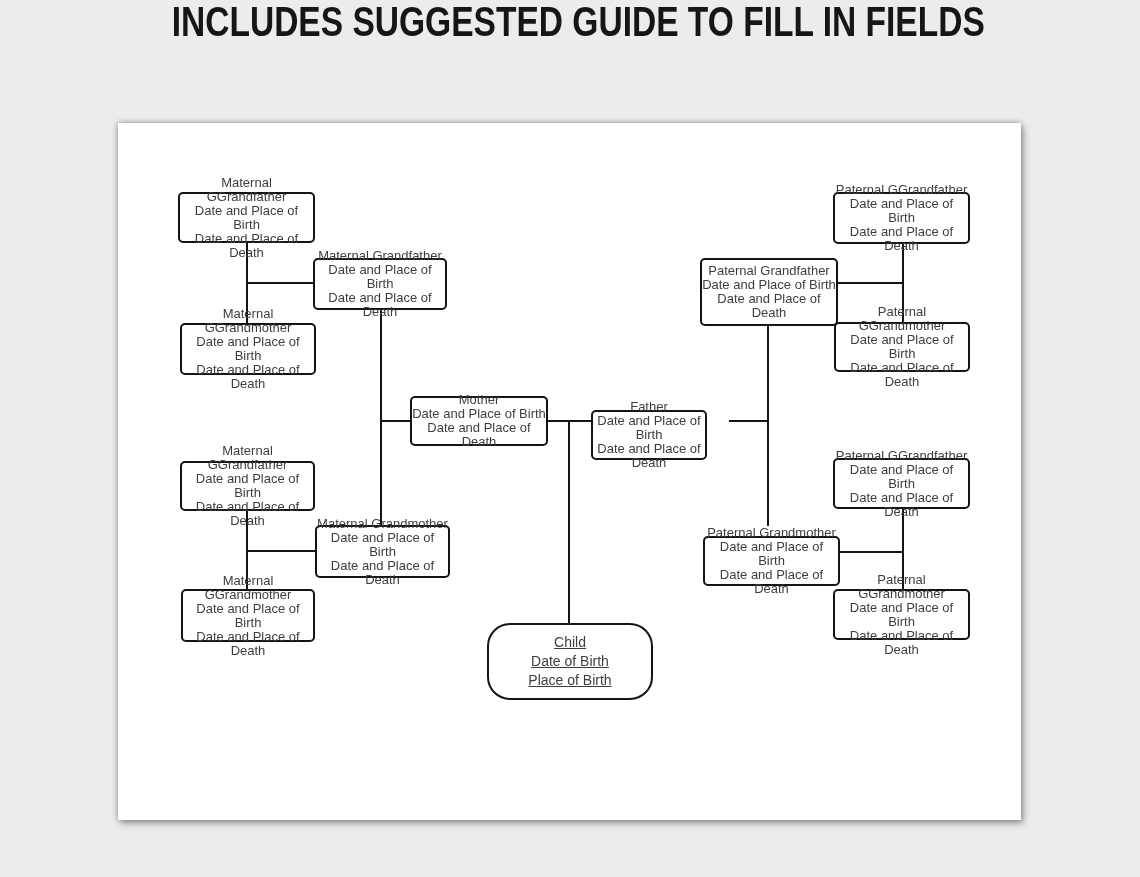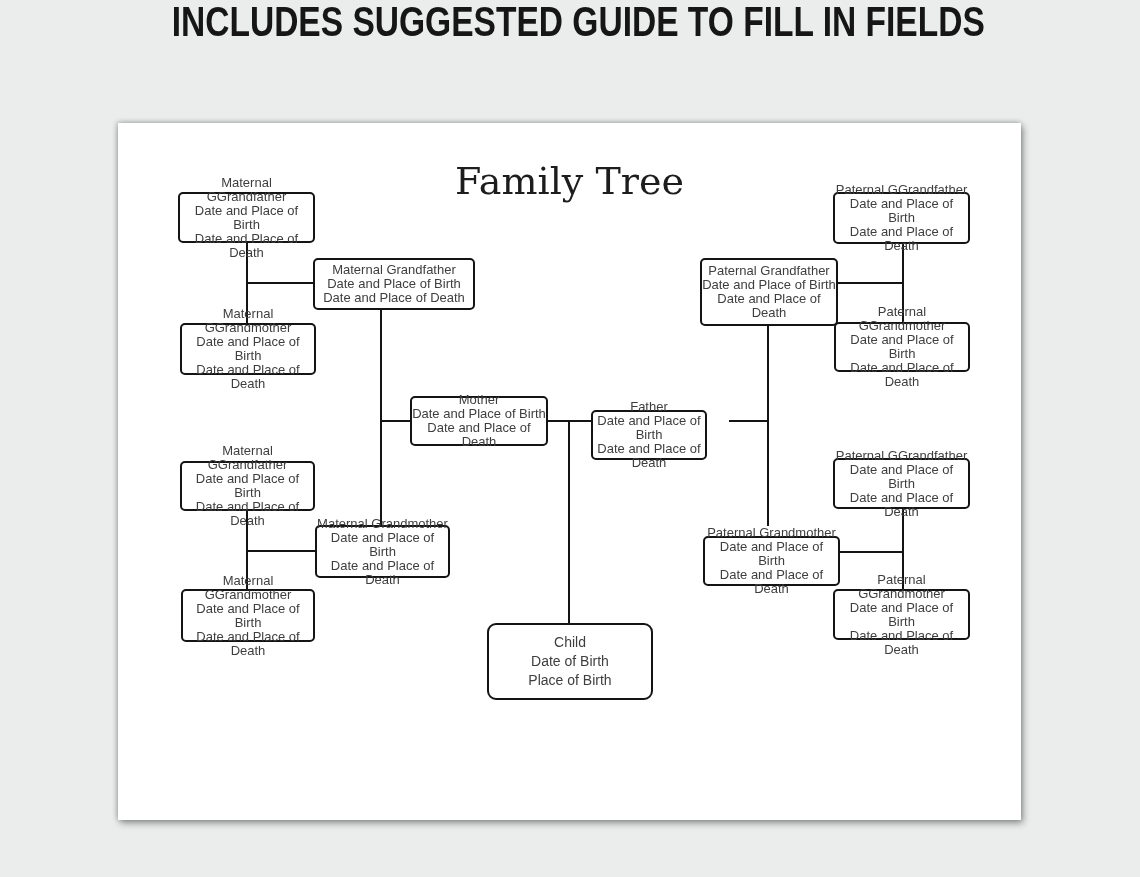--- a/index.html
+++ b/index.html
@@ -63,40 +63,40 @@
     align-items:center;
     justify-content:center;
     text-align:center;
     font-size:13px;
     line-height:14px;
     color:var(--box-text);
   }
   .node.child{
     font-size:14px;
     line-height:19px;
-    border-radius:9px;
+    border-radius:23px;
+    text-decoration:underline;
   }
   .vline,.hline{
     position:absolute;
     z-index:1;
     background:var(--line);
   }
   .vline{width:2px;}
   .hline{height:2px;}
 </style>
 </head>
 <body>
 
 <div class="banner">
   <span class="banner-text">INCLUDES SUGGESTED GUIDE TO FILL IN FIELDS</span>
 </div>
 
 <div class="page">
 
-  <div class="tree-title">Family Tree</div>
 
   <div class="vline" style="left:128px;top:119px;height:82px"></div>
   <div class="hline" style="left:128px;top:159px;width:69px"></div>
   <div class="vline" style="left:128px;top:387px;height:80px"></div>
   <div class="hline" style="left:128px;top:427px;width:69px"></div>
   <div class="vline" style="left:784px;top:120px;height:80px"></div>
   <div class="hline" style="left:719px;top:159px;width:67px"></div>
   <div class="vline" style="left:784px;top:385px;height:82px"></div>
   <div class="hline" style="left:719px;top:428px;width:67px"></div>
   <div class="vline" style="left:262px;top:186px;height:217px"></div>
@@ -105,21 +105,21 @@
   <div class="hline" style="left:611px;top:297px;width:40px"></div>
   <div class="hline" style="left:430px;top:297px;width:43px"></div>
   <div class="vline" style="left:450px;top:297px;height:204px"></div>
 
   <div class="node" style="left:60px;top:69px;width:137px;height:51px">
     <span>Maternal GGrandfather</span>
     <span>Date and Place of Birth</span>
     <span>Date and Place of Death</span>
   </div>
 
-  <div class="node" style="left:195px;top:135px;width:162px;height:52px">
+  <div class="node" style="left:195px;top:135px;width:134px;height:52px">
     <span>Maternal Grandfather</span>
     <span>Date and Place of Birth</span>
     <span>Date and Place of Death</span>
   </div>
 
   <div class="node" style="left:62px;top:200px;width:136px;height:52px">
     <span>Maternal GGrandmother</span>
     <span>Date and Place of Birth</span>
     <span>Date and Place of Death</span>
   </div>

